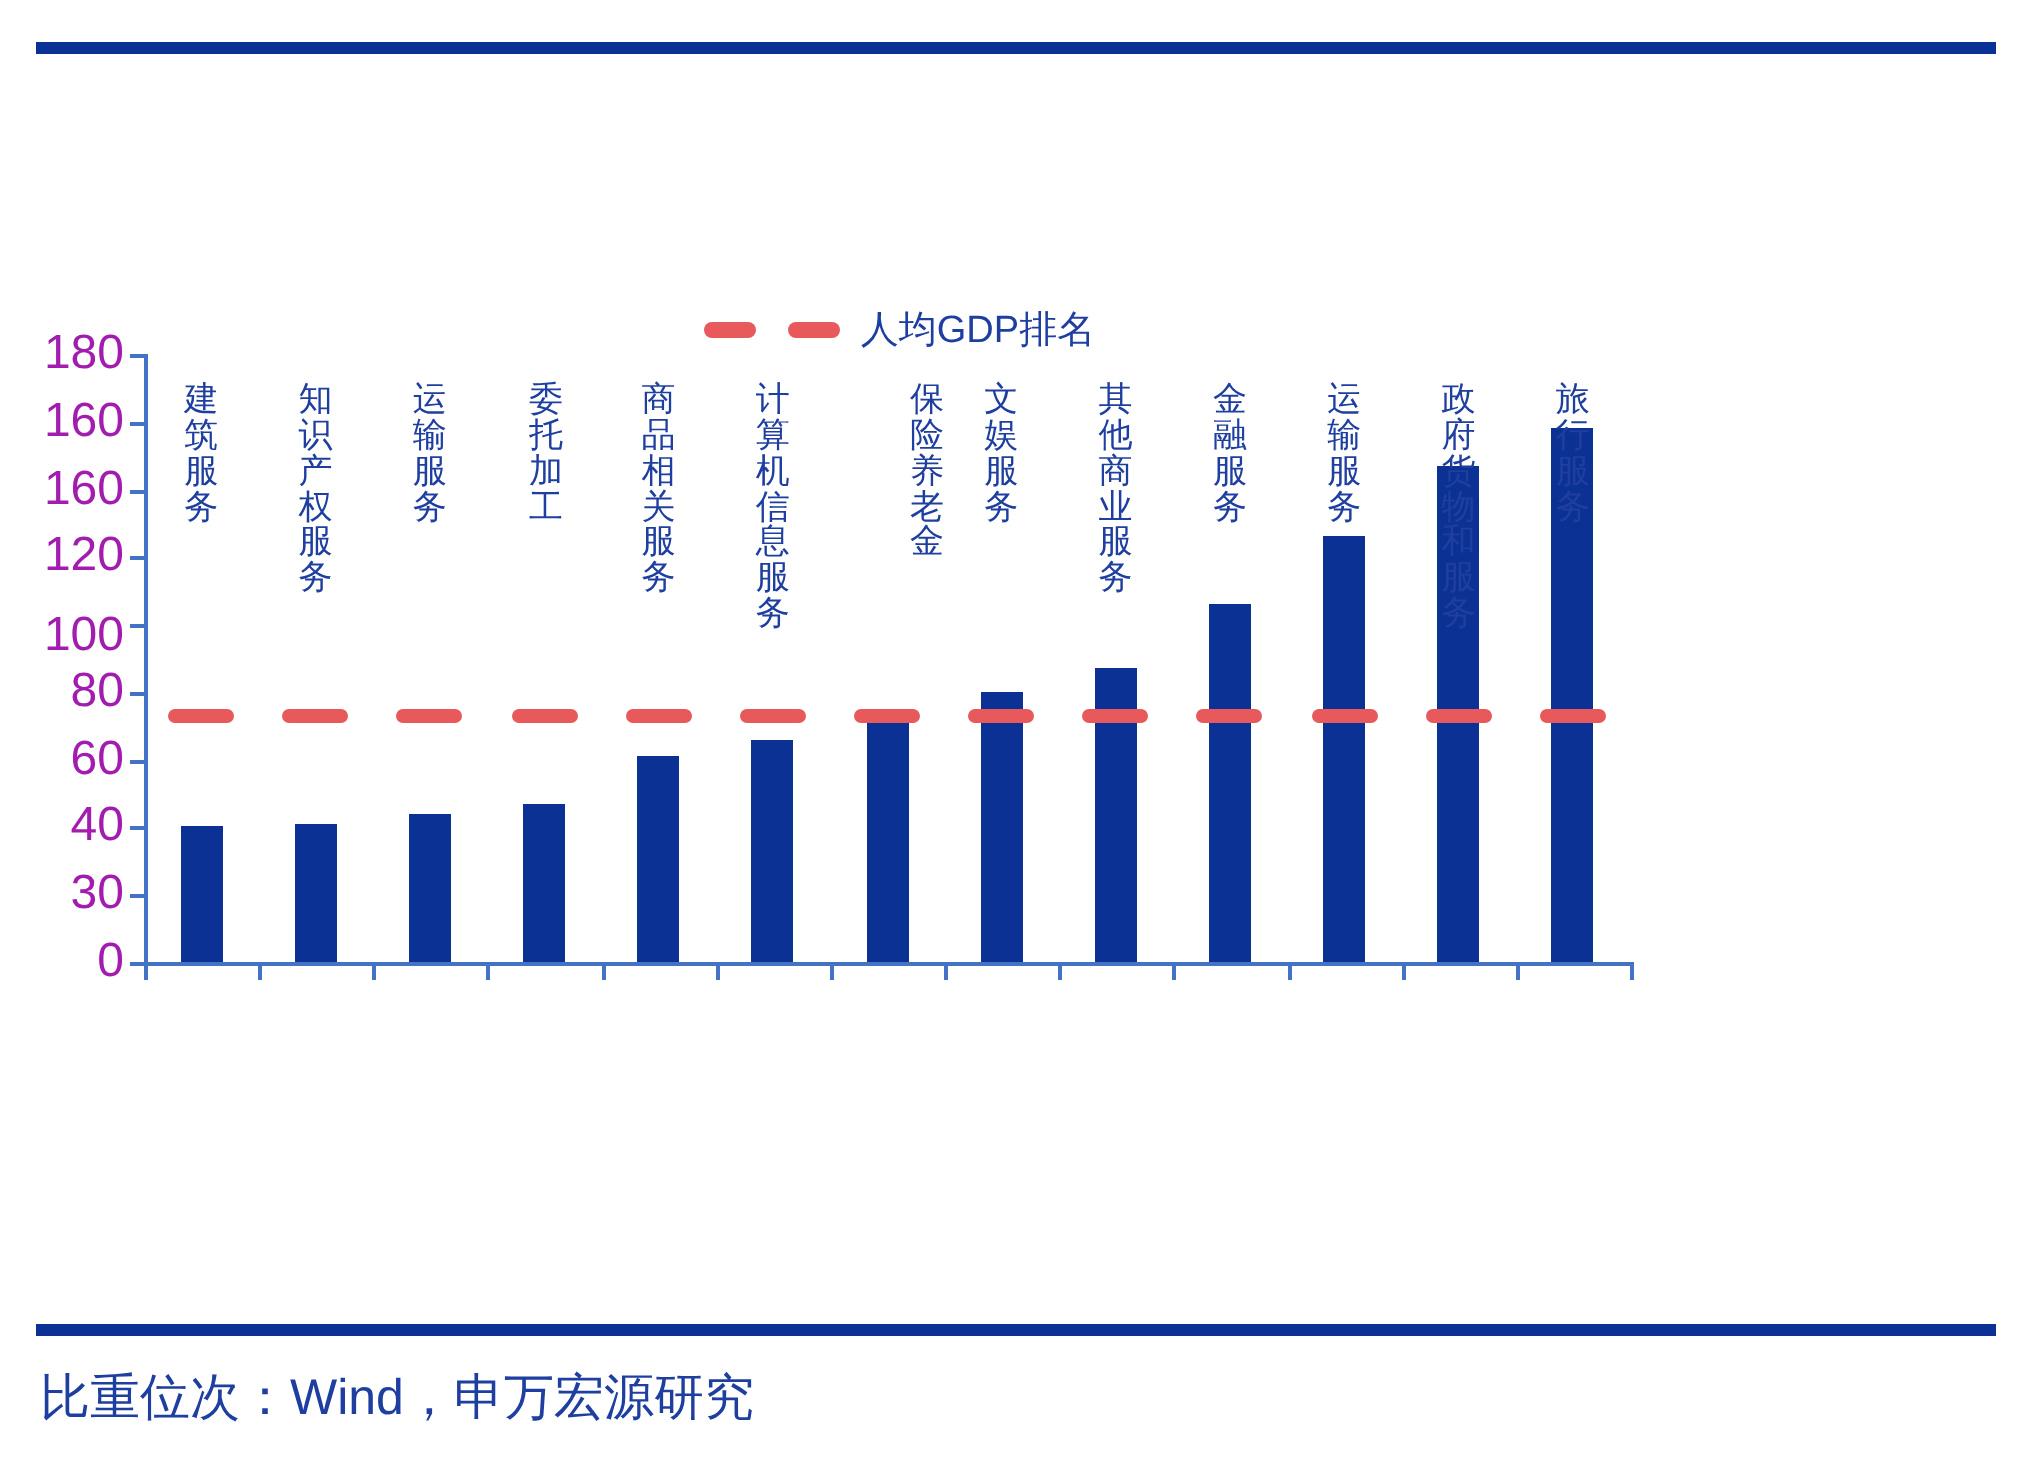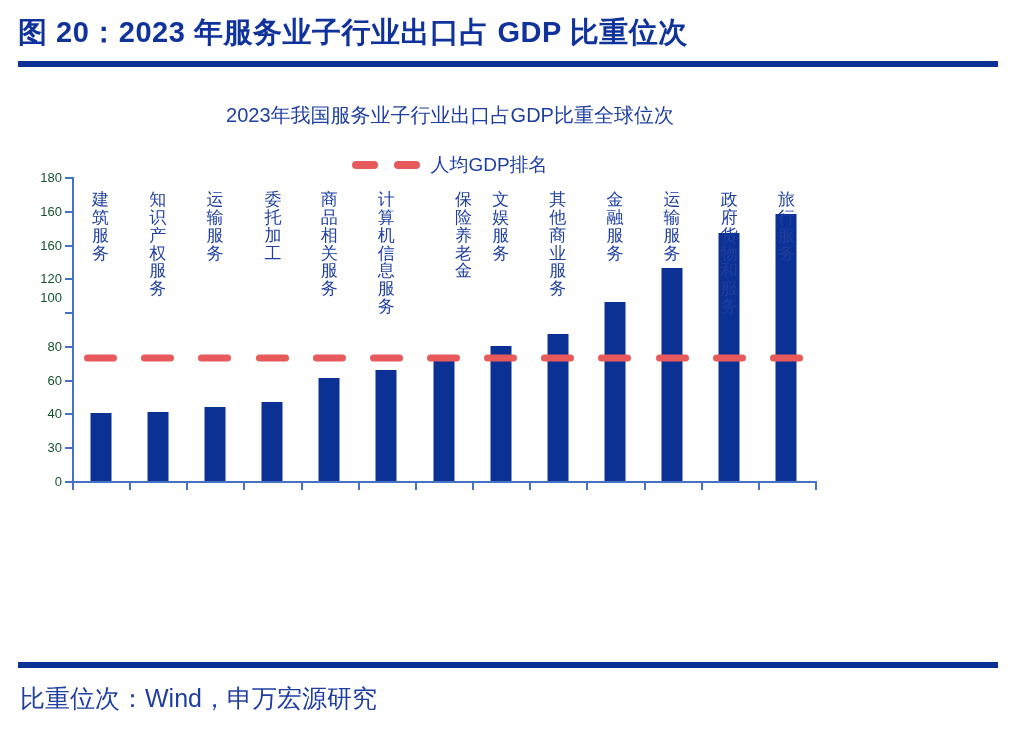--- a/index.html
+++ b/index.html
@@ -125,22 +125,22 @@
     left: -7px;
     width: 7px;
     height: 2px;
     background: #4472c4;
   }
   .y-label {
     position: absolute;
     right: 100%;
     margin-right: 10px;
     transform: translateY(-50%);
-    font-size: 13px;
-    color: #14532d;
+    font-size: 24px;
+    color: #a21caf;
     white-space: nowrap;
   }
   .x-tick {
     position: absolute;
     top: 0;
     width: 2px;
     height: 9px;
     background: #4472c4;
   }
 
@@ -187,27 +187,25 @@
     top: 682px;
     font-size: 25px;
     color: #1f3fa0;
     white-space: nowrap;
   }
 </style>
 </head>
 <body>
 
 <div id="figure-header">
-  <div id="figure-title">图 20：2023 年服务业子行业出口占 GDP 比重位次</div>
   <div id="figure-rule"></div>
 </div>
 
 <div id="chart-card">
 
-  <div id="chart-title">2023年我国服务业子行业出口占GDP比重全球位次</div>
 
   <div id="chart-legend">
     <div class="legend-item">
       <span class="swatch-dash">
           <i></i>
           <i></i>
         </span>
       <span>人均GDP排名</span>
     </div>
   </div>
@@ -221,21 +219,21 @@
       <div class="y-label" style="top: 304px;">0</div>
       <div class="y-tick" style="top: 270.222px;"></div>
       <div class="y-label" style="top: 270.222px;">30</div>
       <div class="y-tick" style="top: 236.444px;"></div>
       <div class="y-label" style="top: 236.444px;">40</div>
       <div class="y-tick" style="top: 202.667px;"></div>
       <div class="y-label" style="top: 202.667px;">60</div>
       <div class="y-tick" style="top: 168.889px;"></div>
       <div class="y-label" style="top: 168.889px;">80</div>
       <div class="y-tick" style="top: 135.111px;"></div>
-      <div class="y-label" style="top: 120px;">100</div>
+      <div class="y-label" style="top: 141px;">100</div>
       <div class="y-tick" style="top: 101.333px;"></div>
       <div class="y-label" style="top: 101.333px;">120</div>
       <div class="y-tick" style="top: 67.5556px;"></div>
       <div class="y-label" style="top: 67.5556px;">160</div>
       <div class="y-tick" style="top: 33.7778px;"></div>
       <div class="y-label" style="top: 33.7778px;">160</div>
       <div class="y-tick" style="top: 0px;"></div>
       <div class="y-label" style="top: 0px;">180</div>
       <div class="x-tick" style="left: 0px; top: 304px;"></div>
       <div class="x-tick" style="left: 57.1538px; top: 304px;"></div>

